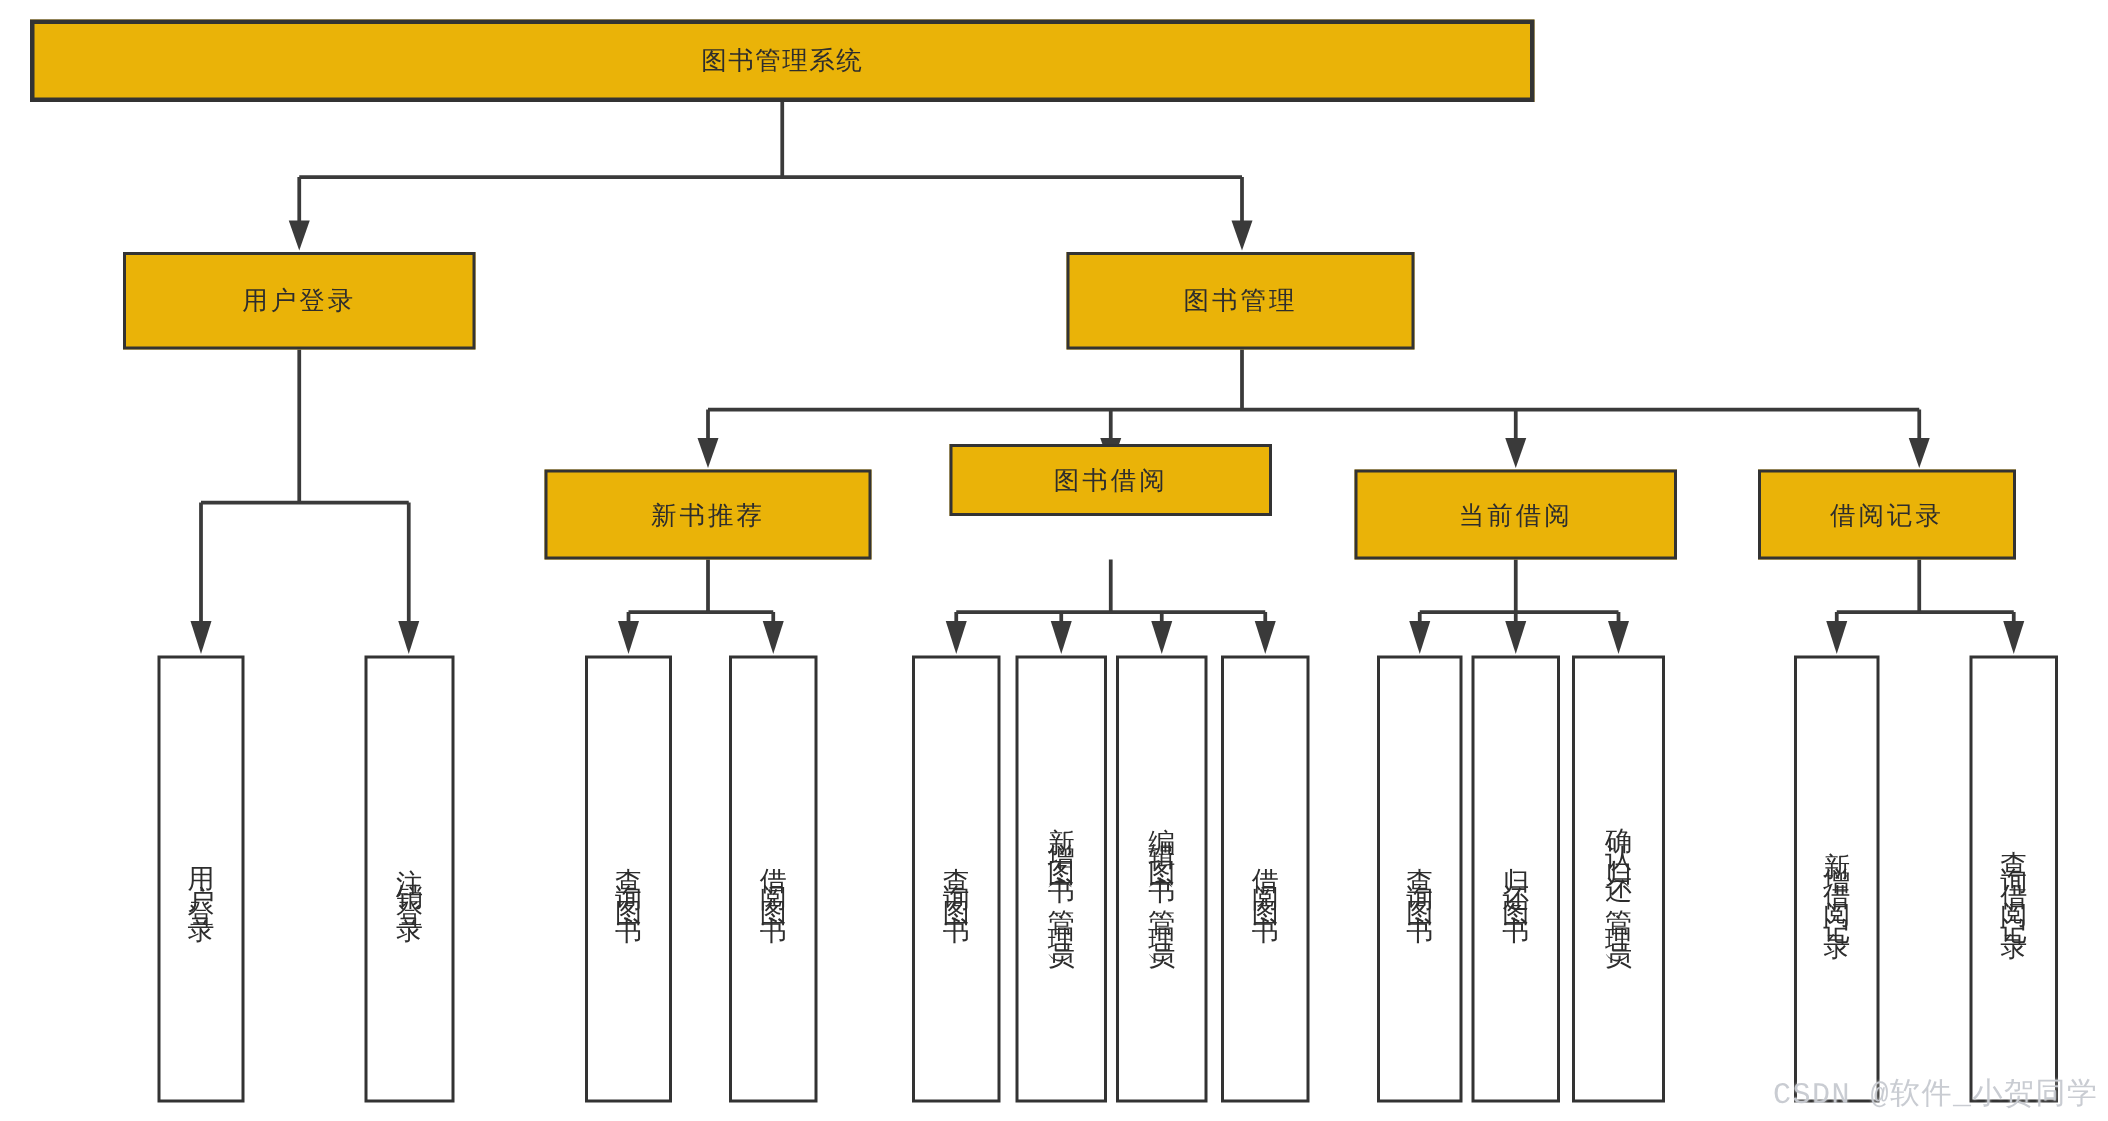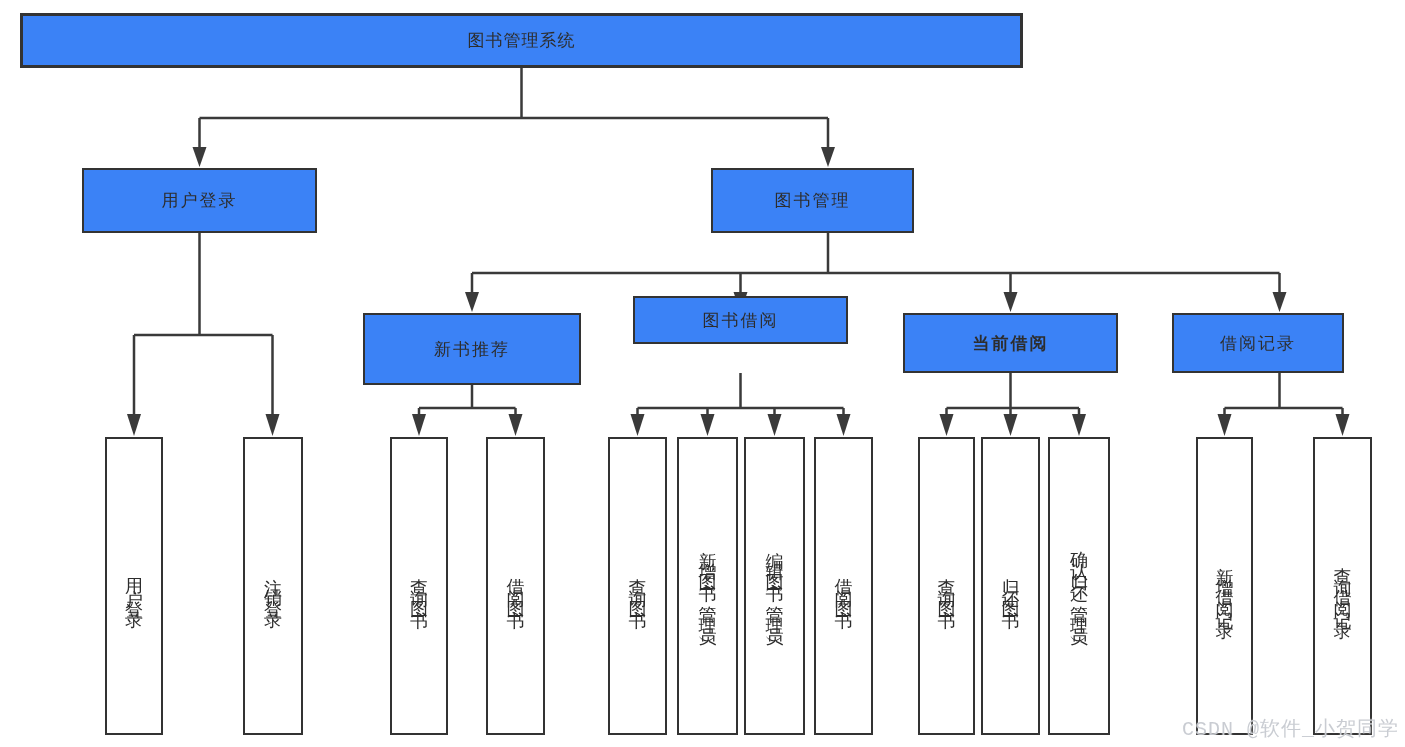--- a/index.html
+++ b/index.html
@@ -9,21 +9,21 @@
     background:#ffffff;
     overflow:hidden;
     font-family:"Liberation Sans","DejaVu Sans",sans-serif;
     color:#2d2d2d;
   }
   .connector-layer{position:absolute;left:0;top:0;pointer-events:none;}
   .box{
     position:absolute;
     box-sizing:border-box;
     border:2px solid #333333;
-    background:#3b82f6;
+    background:#eab308;
     display:flex;align-items:center;justify-content:center;
     font-size:17px;letter-spacing:2px;
     z-index:2;
   }
   .root-box{border-width:3px;font-size:17px;letter-spacing:1px;}
   .leaf{
     position:absolute;
     box-sizing:border-box;
     top:437px;height:298px;
     border:2px solid #333333;
@@ -99,31 +99,31 @@
     </g>
   </svg>
 
   <div class="box root-box" style="left:20px;top:13px;width:1003px;height:55px;">
     <span>图书管理系统</span>
   </div>
 
   <div class="box" style="left:82px;top:168px;width:235px;height:65px;">
     <span>用户登录</span>
   </div>
-  <div class="box" style="left:711px;top:168px;width:203px;height:65px;">
+  <div class="box" style="left:711px;top:168px;width:232px;height:65px;">
     <span>图书管理</span>
   </div>
 
-  <div class="box" style="left:363px;top:313px;width:218px;height:72px;">
+  <div class="box" style="left:363px;top:313px;width:218px;height:60px;">
     <span>新书推荐</span>
   </div>
   <div class="box" style="left:633px;top:296px;width:215px;height:48px;">
     <span>图书借阅</span>
   </div>
-  <div class="box" style="left:903px;top:313px;width:215px;height:60px;font-weight:bold;">
+  <div class="box" style="left:903px;top:313px;width:215px;height:60px;">
     <span>当前借阅</span>
   </div>
   <div class="box" style="left:1172px;top:313px;width:172px;height:60px;">
     <span>借阅记录</span>
   </div>
 
   <div class="leaf" style="left:105px;width:58px;">
     <span>用户登录</span>
   </div>
   <div class="leaf" style="left:243px;width:60px;">

